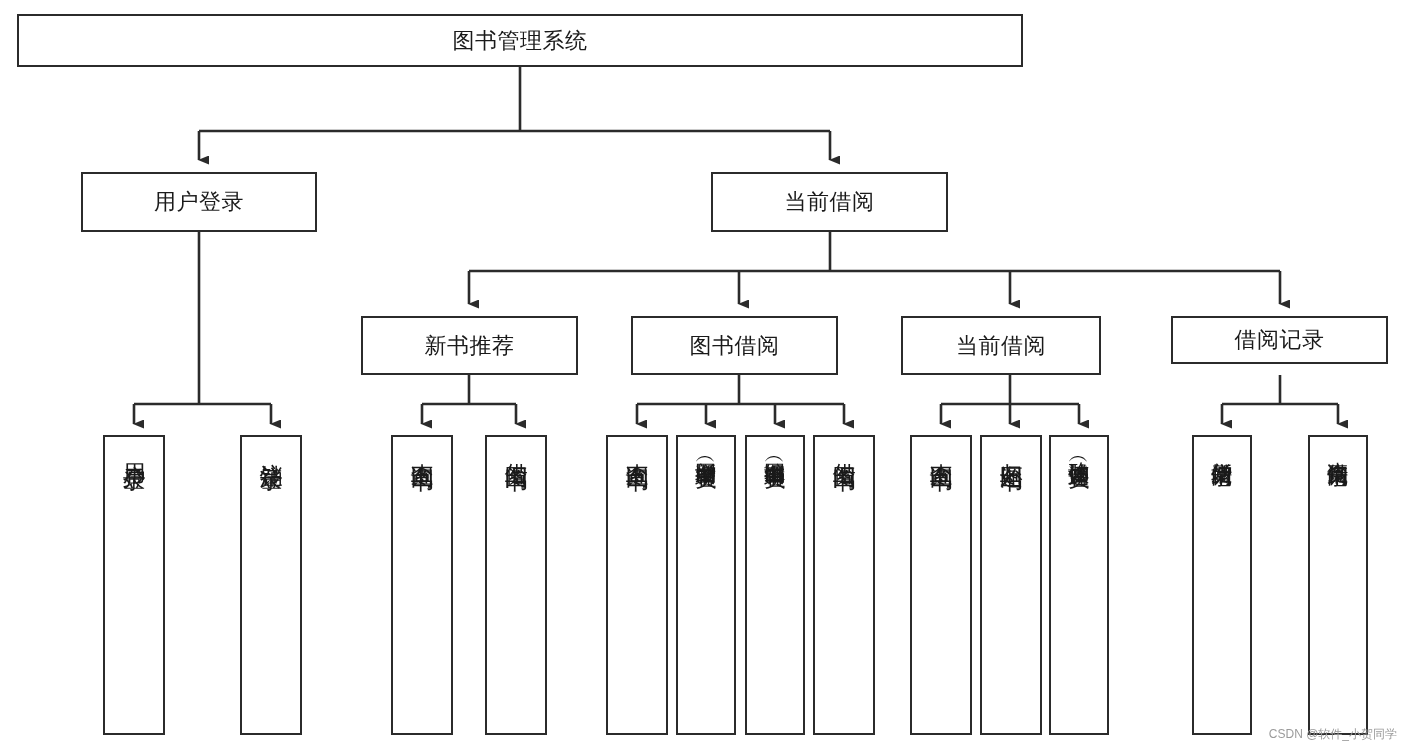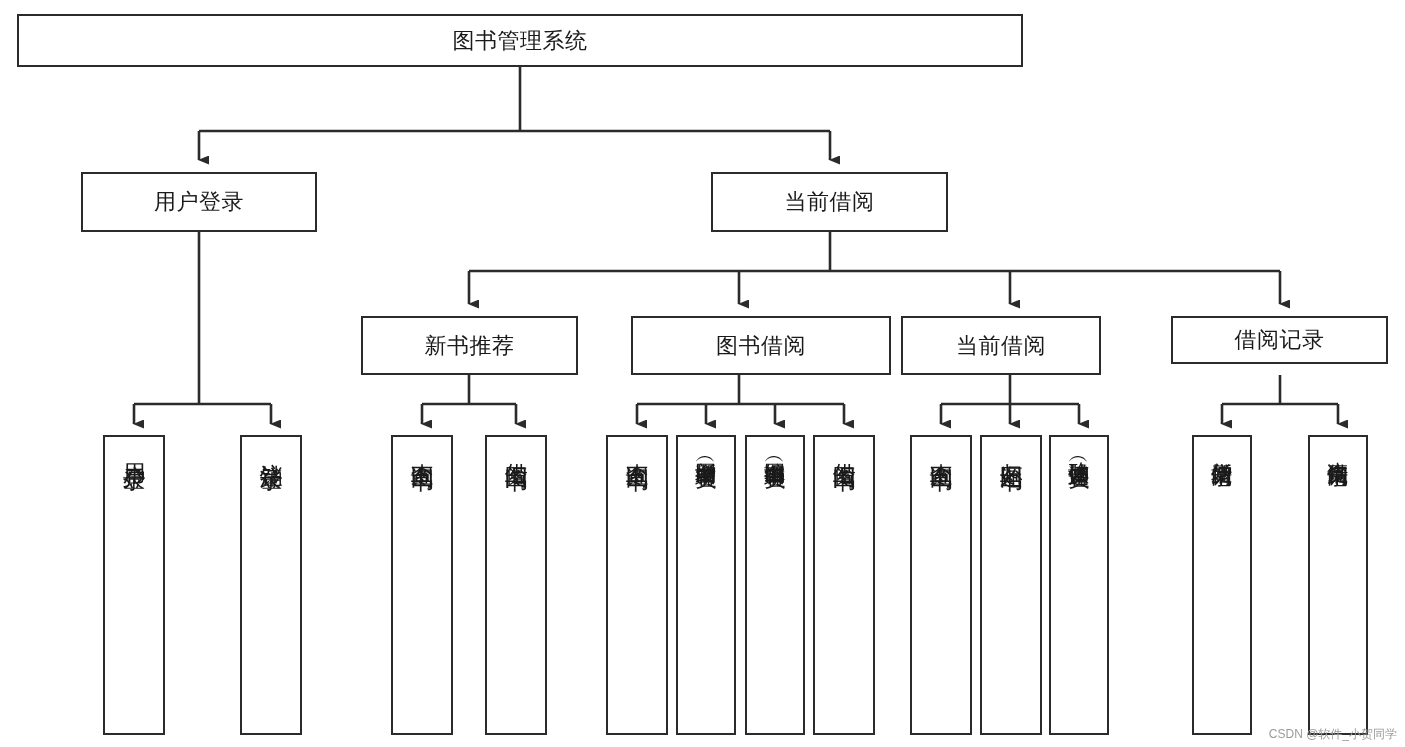--- a/index.html
+++ b/index.html
@@ -134,21 +134,21 @@
   <div class="node horiz" style="left:81px; top:172px; width:236px; height:60px;">
     <span class="label">用户登录</span>
   </div>
   <div class="node horiz" style="left:711px; top:172px; width:237px; height:60px;">
     <span class="label">当前借阅</span>
   </div>
 
   <div class="node horiz" style="left:361px; top:316px; width:217px; height:59px;">
     <span class="label">新书推荐</span>
   </div>
-  <div class="node horiz" style="left:631px; top:316px; width:260px; height:59px;">
+  <div class="node horiz" style="left:631px; top:316px; width:207px; height:59px;">
     <span class="label">图书借阅</span>
   </div>
   <div class="node horiz" style="left:901px; top:316px; width:200px; height:59px;">
     <span class="label">当前借阅</span>
   </div>
   <div class="node horiz" style="left:1171px; top:316px; width:217px; height:48px;">
     <span class="label">借阅记录</span>
   </div>
 
   <div class="node vert" style="left:103px; top:435px; width:62px; height:300px;">

